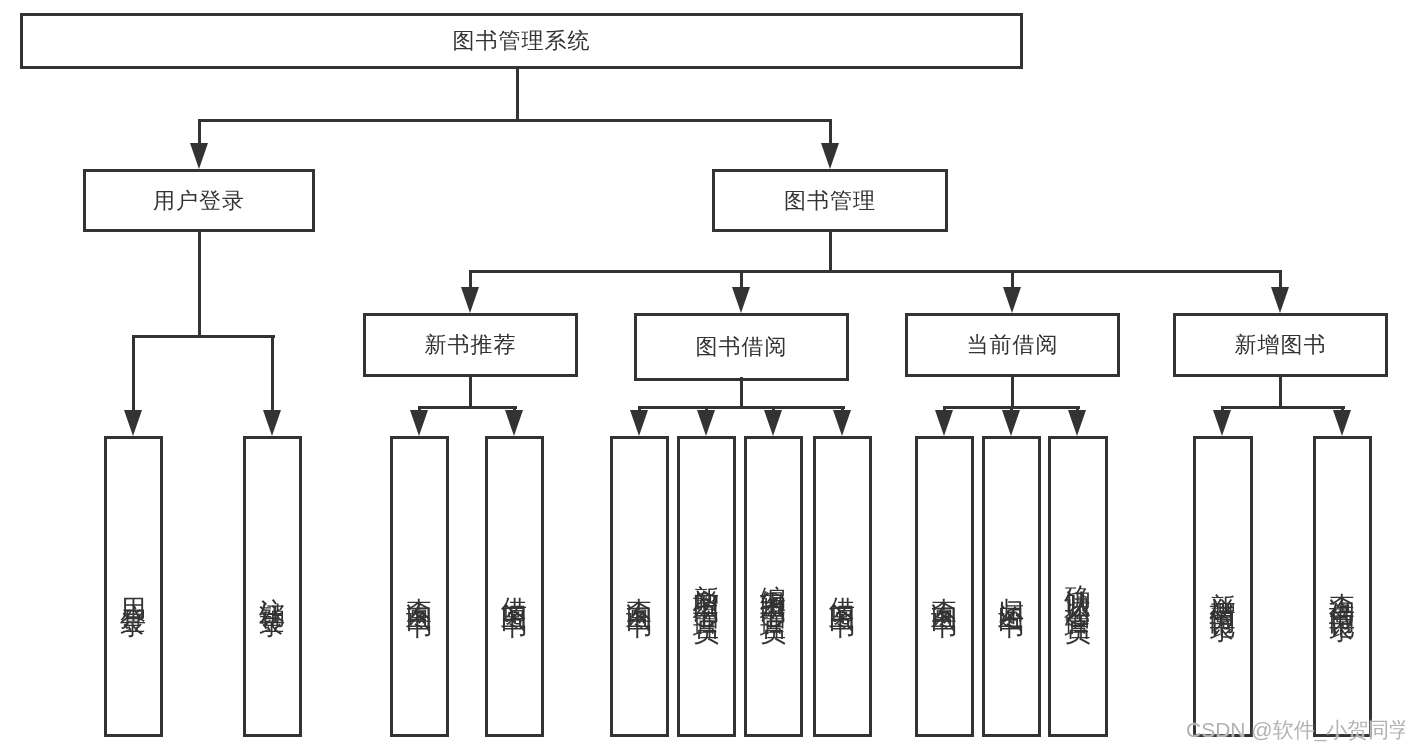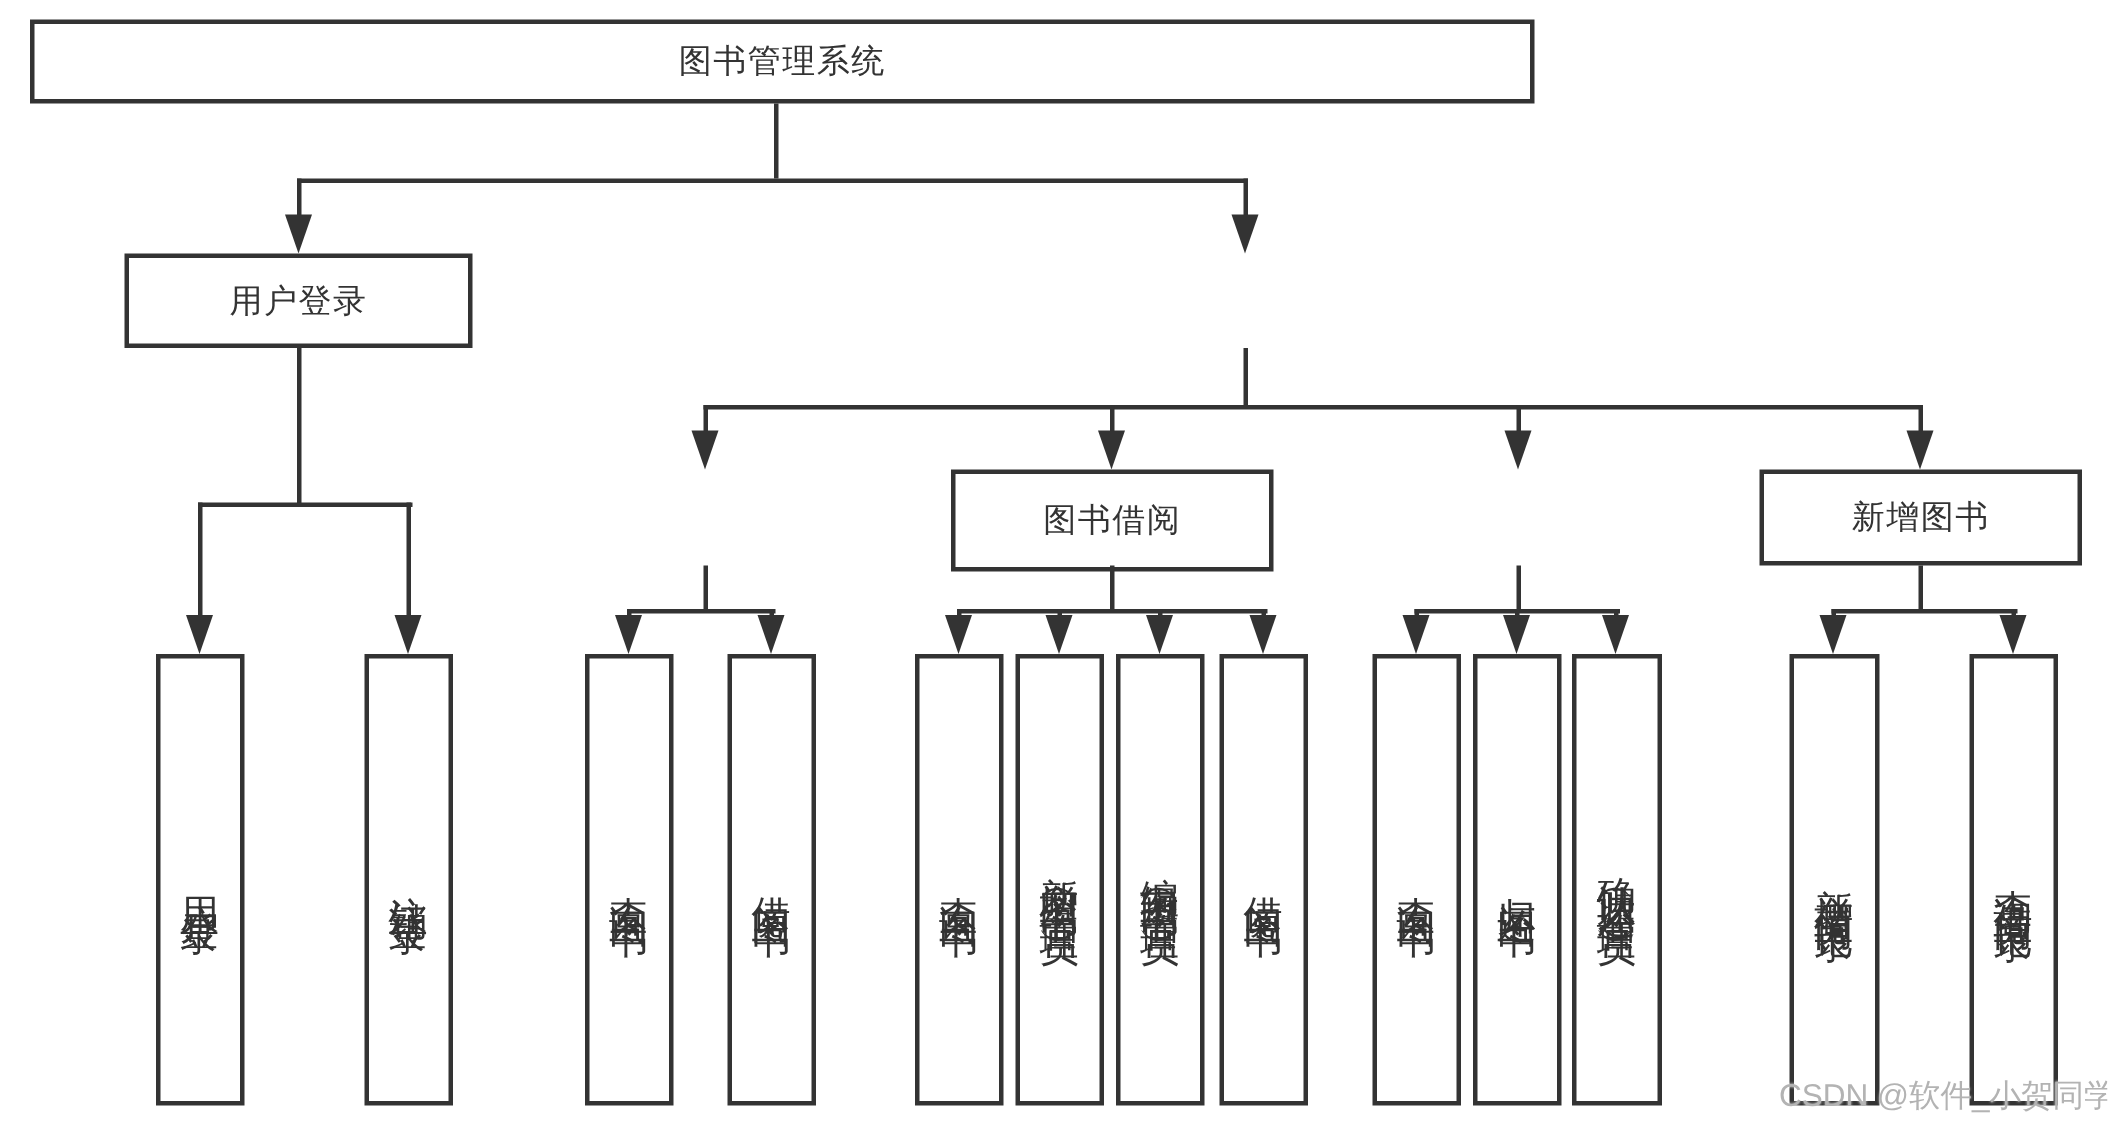--- a/index.html
+++ b/index.html
@@ -63,41 +63,50 @@
   <div class="line" style="left:516px; top:69px; width:3px; height:50px;"></div>
   <div class="line" style="left:198px; top:119px; width:634px; height:3px;"></div>
   <div class="line" style="left:198px; top:119px; width:3px; height:31px;"></div>
   <div class="line" style="left:829px; top:119px; width:3px; height:31px;"></div>
   <div class="arrow" style="left:190px; top:143px;"></div>
   <div class="arrow" style="left:821px; top:143px;"></div>
 
   <div class="box hbox" style="left:83px; top:169px; width:232px; height:63px;">
     <span>用户登录</span>
   </div>
+  <div class="box hbox" style="left:712px; top:169px; width:236px; height:63px;">
+    <span>图书管理</span>
+  </div>
 
   <div class="line" style="left:198px; top:232px; width:3px; height:105px;"></div>
   <div class="line" style="left:132px; top:335px; width:143px; height:3px;"></div>
   <div class="line" style="left:132px; top:335px; width:3px; height:78px;"></div>
   <div class="line" style="left:271px; top:335px; width:3px; height:78px;"></div>
   <div class="arrow" style="left:124px; top:410px;"></div>
   <div class="arrow" style="left:263px; top:410px;"></div>
 
   <div class="line" style="left:829px; top:232px; width:3px; height:40px;"></div>
   <div class="line" style="left:469px; top:270px; width:813px; height:3px;"></div>
   <div class="line" style="left:469px; top:270px; width:3px; height:20px;"></div>
   <div class="line" style="left:740px; top:270px; width:3px; height:20px;"></div>
   <div class="line" style="left:1011px; top:270px; width:3px; height:20px;"></div>
   <div class="line" style="left:1279px; top:270px; width:3px; height:20px;"></div>
   <div class="arrow" style="left:461px; top:287px;"></div>
   <div class="arrow" style="left:732px; top:287px;"></div>
   <div class="arrow" style="left:1003px; top:287px;"></div>
   <div class="arrow" style="left:1271px; top:287px;"></div>
 
+  <div class="box hbox" style="left:363px; top:313px; width:215px; height:64px;">
+    <span>新书推荐</span>
+  </div>
   <div class="box hbox" style="left:634px; top:313px; width:215px; height:68px;">
     <span>图书借阅</span>
+  </div>
+  <div class="box hbox" style="left:905px; top:313px; width:215px; height:64px;">
+    <span>当前借阅</span>
   </div>
   <div class="box hbox" style="left:1173px; top:313px; width:215px; height:64px;">
     <span>新增图书</span>
   </div>
 
   <div class="line" style="left:469px; top:377px; width:3px; height:31px;"></div>
   <div class="line" style="left:418px; top:406px; width:99px; height:3px;"></div>
   <div class="line" style="left:418px; top:406px; width:3px; height:8px;"></div>
   <div class="line" style="left:513px; top:406px; width:3px; height:8px;"></div>
   <div class="arrow" style="left:410px; top:410px;"></div>

